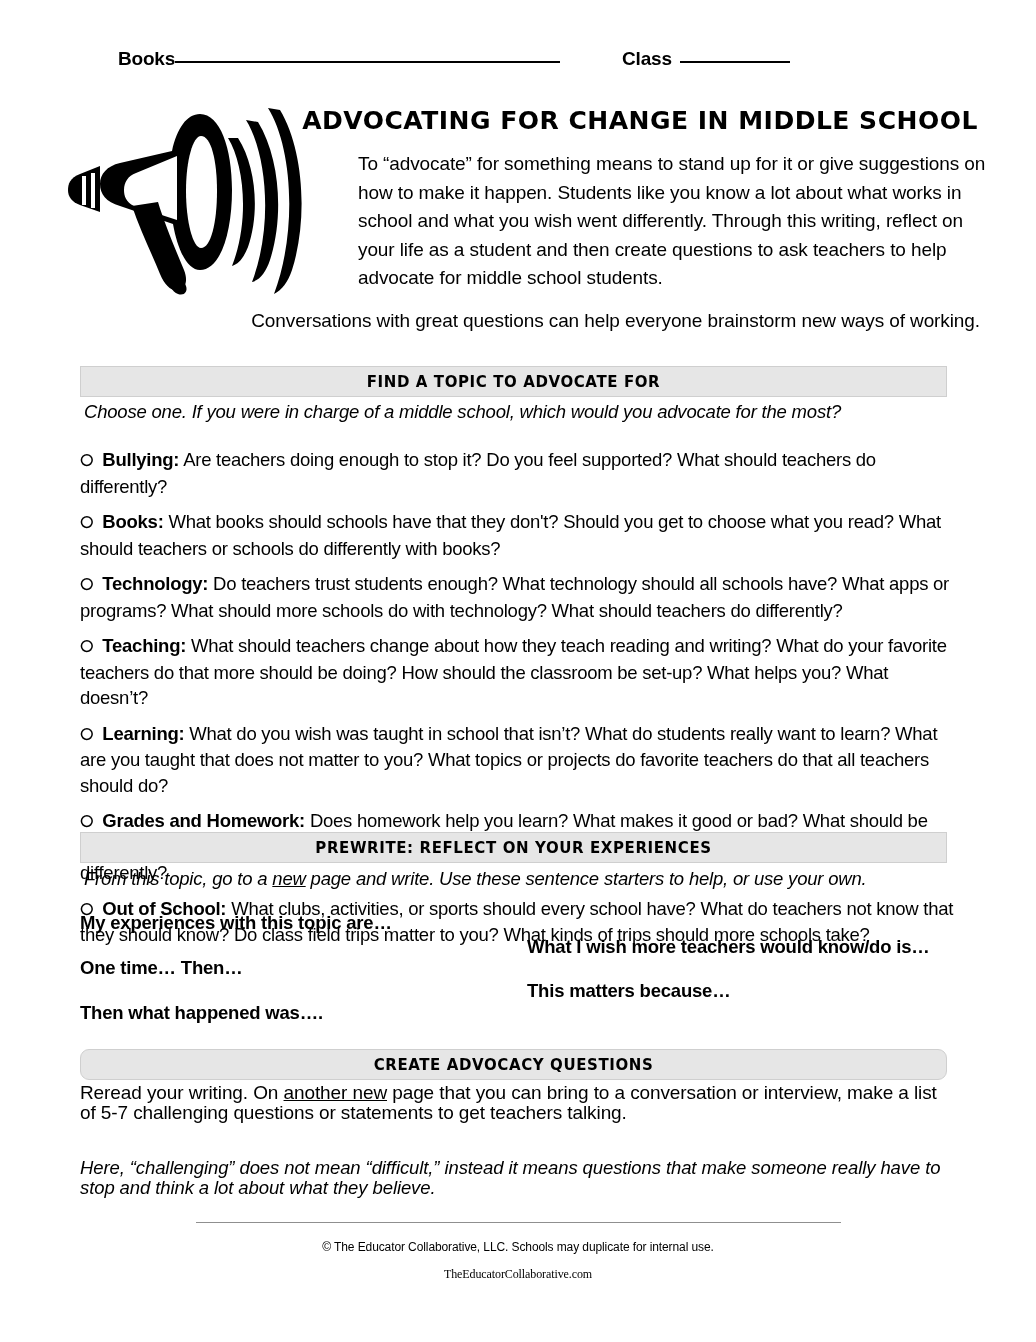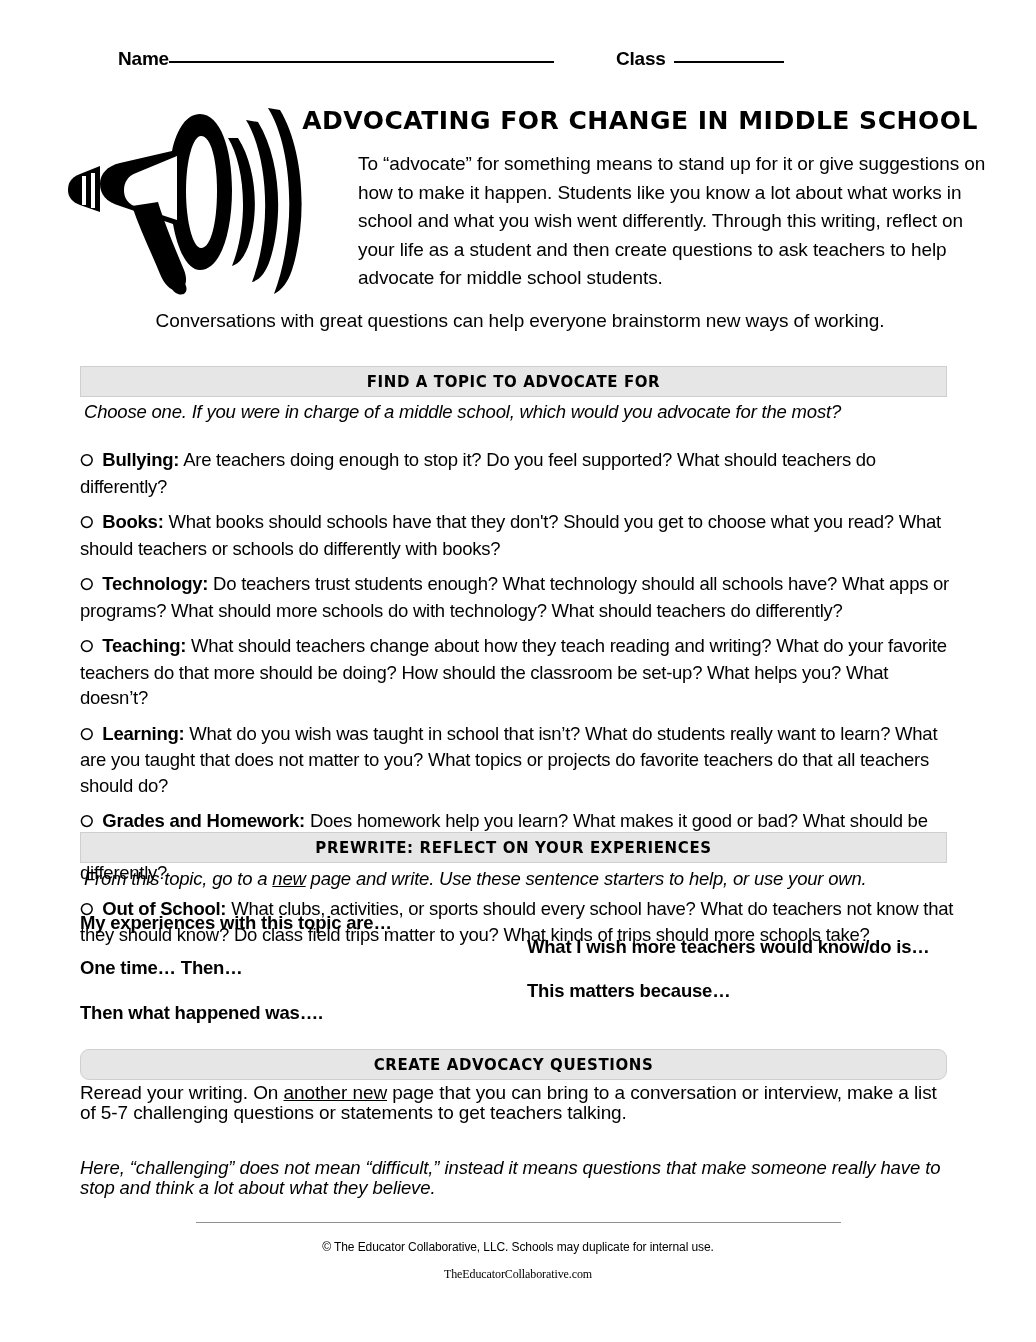--- a/index.html
+++ b/index.html
@@ -88,21 +88,21 @@
     font-size: 19px;
     line-height: 28.5px;
     letter-spacing: -0.1px;
   }
 
   .conversations {
     position: absolute;
     left: 0px;
     top: 212px;
     width: 920px;
-    text-align: center;
+    text-align: right;
     font-size: 19px;
     letter-spacing: -0.1px;
   }
 
   
   .section-bar {
     position: absolute;
     left: 80px;
     width: 867px;
     height: 31px;
@@ -203,21 +203,21 @@
   }
   .footer-line-1 { top: 1234px; }
   .footer-line-2 { top: 1261px; font-family: Liberation Serif, serif; }
 </style>
 </head>
 <body>
 
 <div class="page">
 
   <div class="name-row">
-    <span class="name-label">Name</span>
+    <span class="name-label">Books</span>
     <span class="blank-line name-blank"></span>
     <span class="class-label">Class</span>
     <span class="blank-line class-blank"></span>
   </div>
 
   <div class="header-block">
 
     <div class="megaphone">
       <svg width="245" height="200" viewBox="0 0 245 200" xmlns="http://www.w3.org/2000/svg">
         <g fill="#000000">

